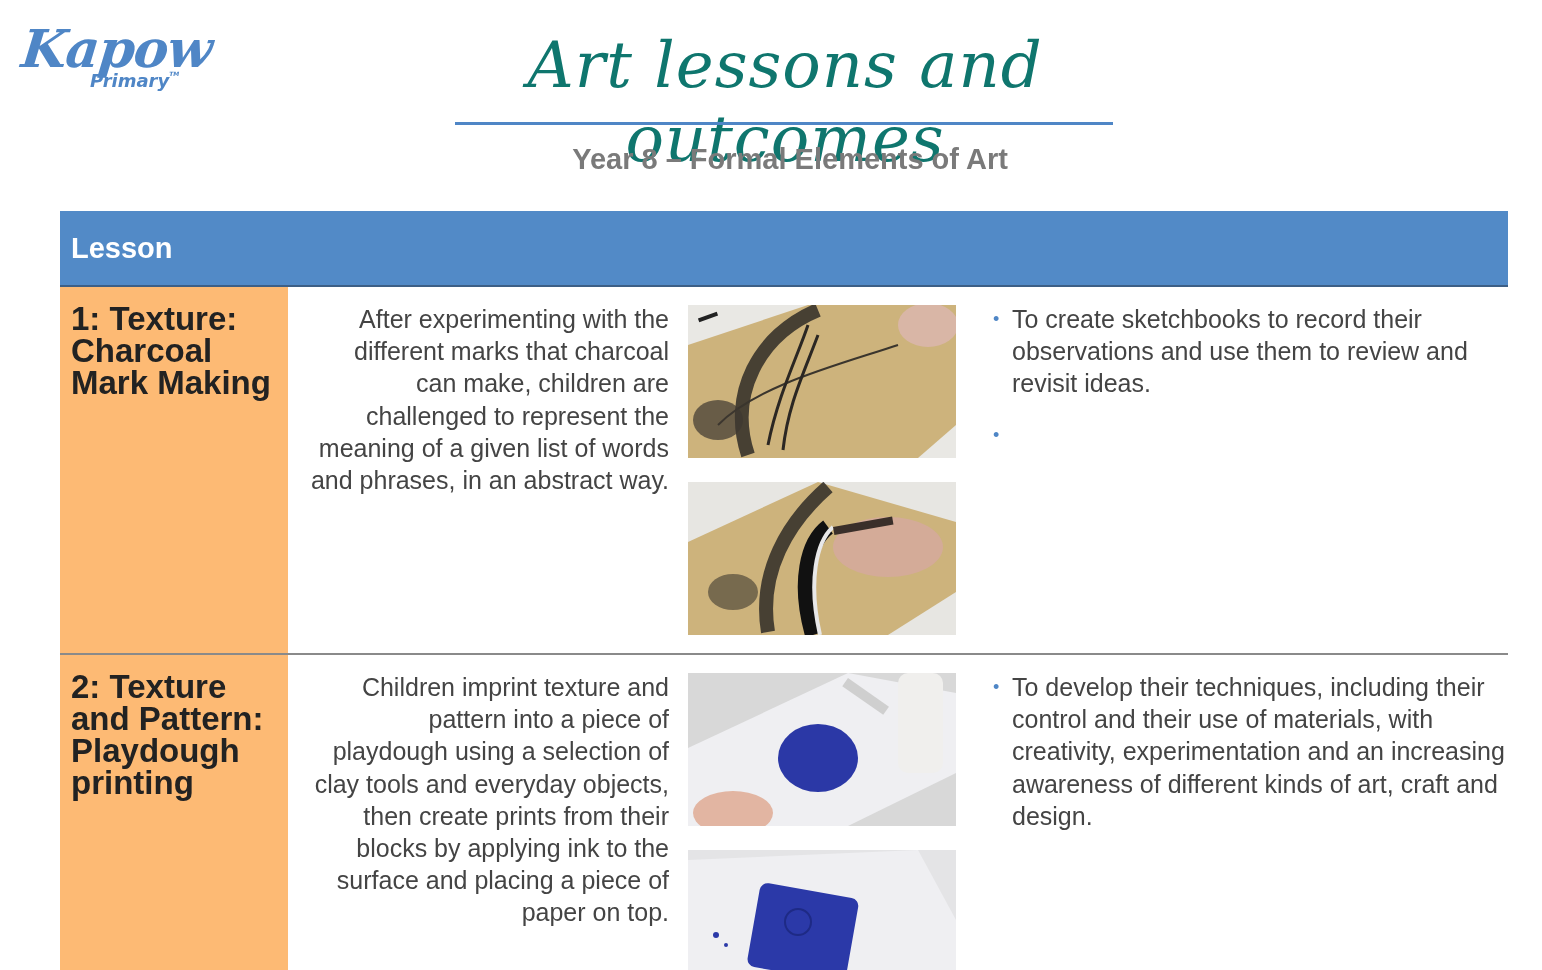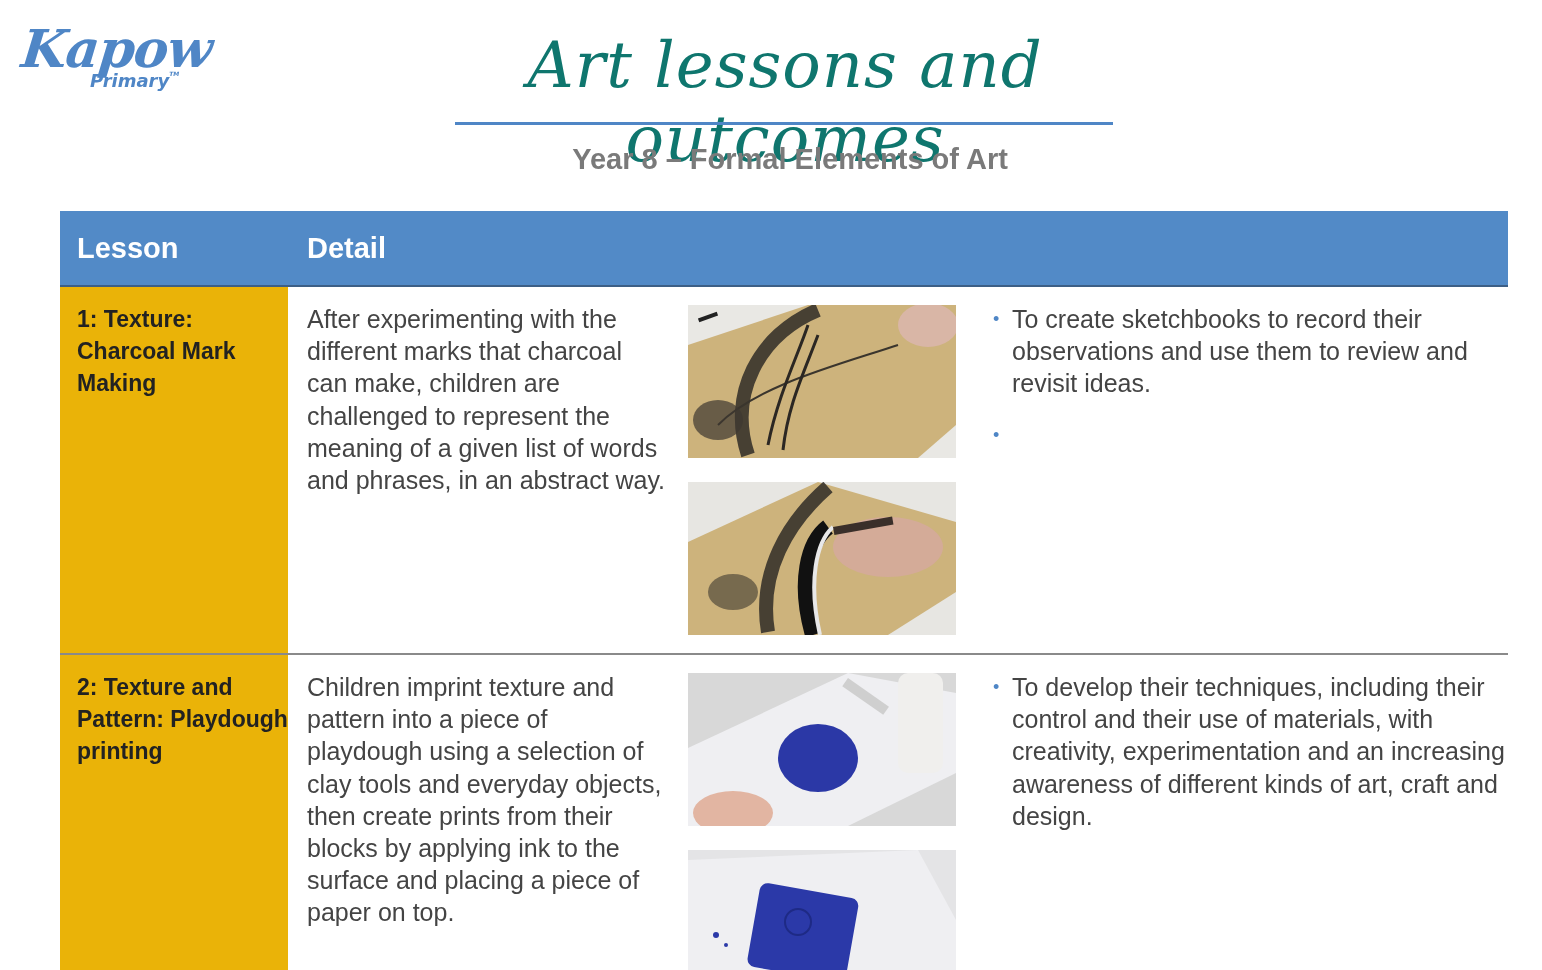--- a/index.html
+++ b/index.html
@@ -7,27 +7,27 @@
   .logo { position:absolute; left:20px; top:18px; width:170px; height:80px; }
   .logo-main { position:absolute; left:2px; top:0px; font-family:"DejaVu Serif", serif; font-style:italic; font-weight:bold; font-size:52px; color:#4f86c6; letter-spacing:-1px; transform:skewX(-6deg); }
   .logo-sub { position:absolute; left:70px; top:52px; font-family:"DejaVu Sans", sans-serif; font-style:italic; font-weight:bold; font-size:18px; color:#4f86c6; }
   .logo-sub sup { font-size:6px; vertical-align:top; }
   .title { position:absolute; left:455px; top:28px; width:660px; text-align:center; font-family:"DejaVu Serif", serif; font-style:italic; font-size:64px; color:#0f766e; letter-spacing:1px; }
   .title-rule { position:absolute; left:455px; top:122px; width:658px; height:3px; background:#4f86c6; }
   .subtitle { position:absolute; left:455px; top:143px; width:720px; left:430px; text-align:center; font-weight:bold; font-size:29px; color:#7a7a7a; }
   .table { position:absolute; left:60px; top:211px; width:1448px; }
   .thead { display:flex; background:#528ac7; height:74px; border-bottom:2px solid #3d5f86; align-items:center; }
   .th { color:#fff; font-weight:bold; font-size:29px; }
-  .c1 { width:228px; padding-left:17px; box-sizing:border-box; }
+  .c1 { width:228px; padding-left:11px; box-sizing:border-box; }
   .c2 { width:381px; padding-left:19px; box-sizing:border-box; }
   .c3 { width:305px; padding-left:19px; box-sizing:border-box; }
   .c4 { width:534px; padding-left:19px; box-sizing:border-box; }
   .row { display:flex; position:relative; }
-  .row .c1 { background:#eab308; font-weight:bold; color:#222; font-size:23px; line-height:32px; padding-top:16px; }
-  .row .c2 { font-size:25px; line-height:32.2px; color:#444; padding-top:16px; }
+  .row .c1 { background:#fdba74; font-weight:bold; color:#222; font-size:33px; line-height:32px; padding-top:16px; }
+  .row .c2 { font-size:25px; line-height:32.2px; color:#444; padding-top:16px;text-align:right; }
   .row .c3 { padding-top:18px; }
   .row .c4 { padding-top:16px; }
   .row1 { height:366px; border-bottom:2px solid #8a8a8a; }
   .row2 { height:320px; }
   .photo { width:268px; height:153px; display:block; position:relative; overflow:hidden; }
   .photo + .photo { margin-top:24px; }
   .bullets { list-style:none; margin:0; padding:0; }
   .bullets li { position:relative; padding-left:19px; font-size:25px; line-height:32.2px; color:#444; margin-bottom:19px; }
   .bullets li .dot { position:absolute; left:0; top:0; color:#4f86c6; font-size:18px; }
 </style>
@@ -39,21 +39,20 @@
   <span class="logo-sub"><span>Primary</span><sup>TM</sup></span>
 </div>
 
 <div class="title">Art lessons and outcomes</div>
 <div class="title-rule"></div>
 <div class="subtitle">Year 8 – Formal Elements of Art</div>
 
 <div class="table">
   <div class="thead">
     <div class="th c1">Lesson</div>
-    <div class="th c2">Detail</div>
   </div>
 
   <div class="row row1">
     <div class="c1">1: Texture: Charcoal Mark Making</div>
     <div class="c2">After experimenting with the different marks that charcoal can make, children are challenged to represent the meaning of a given list of words and phrases, in an abstract way.</div>
     <div class="c3">
       <div class="photo">
         <svg width="268" height="153" viewBox="0 0 268 153">
           <rect width="268" height="153" fill="#e9e8e4"></rect>
           <polygon points="0,40 120,0 268,0 268,120 230,153 0,153" fill="#cdb37c"></polygon>

